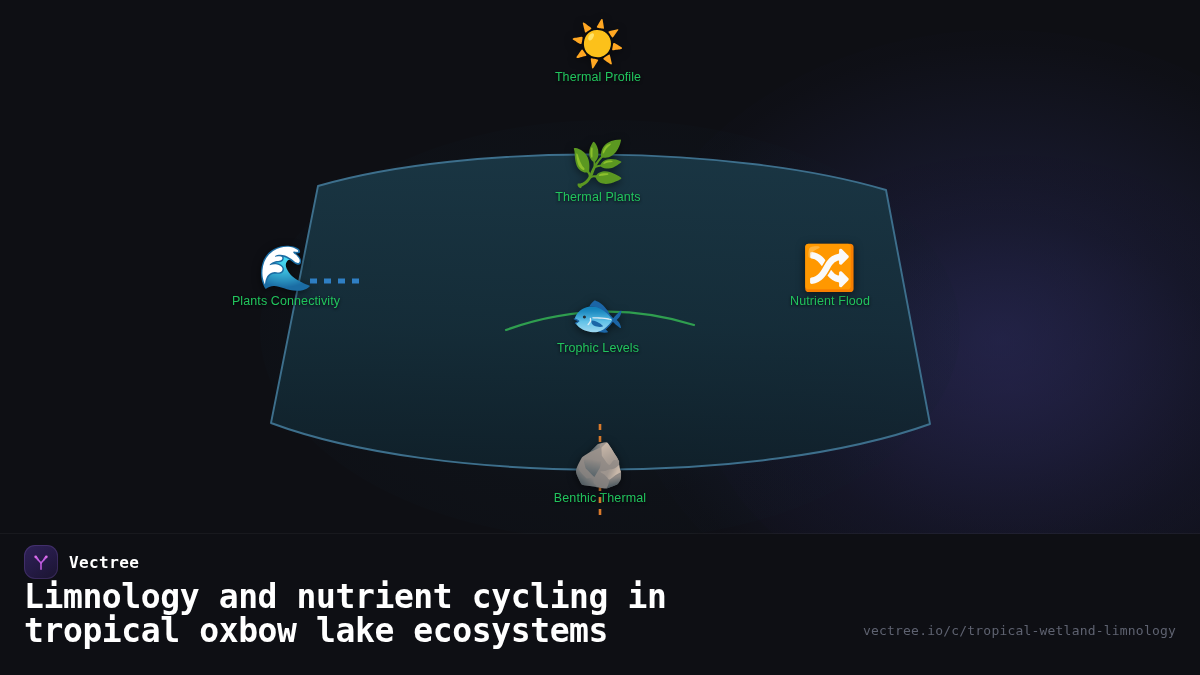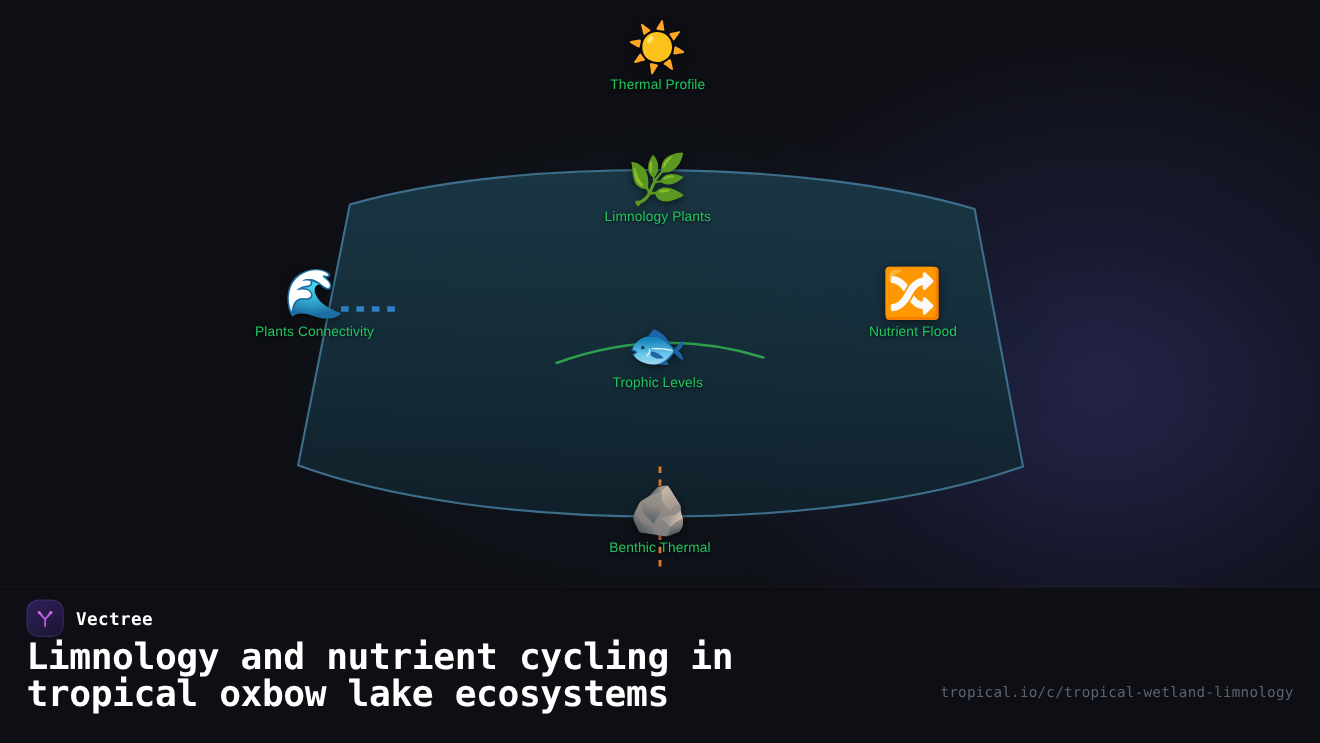--- a/index.html
+++ b/index.html
@@ -149,21 +149,21 @@
     <line x1="600" y1="485" x2="600" y2="520" stroke="#d97a2b" stroke-width="2.6" stroke-dasharray="6 6" stroke-linecap="butt"></line>
   </svg>
 
   <div class="node" style="left:598px; top:20px;">
     <span class="node-icon">☀️</span>
     <span class="node-label">Thermal Profile</span>
   </div>
 
   <div class="node" style="left:598px; top:140px;">
     <span class="node-icon">🌿</span>
-    <span class="node-label">Limnology Plants</span>
+    <span class="node-label">Thermal Plants</span>
   </div>
 
   <div class="node" style="left:286px; top:244px;">
     <span class="node-icon">🌊</span>
     <span class="node-label">Plants Connectivity</span>
   </div>
 
   <div class="node" style="left:830px; top:244px;">
     <span class="node-icon">🔀</span>
     <span class="node-label">Nutrient Flood</span>
@@ -194,16 +194,16 @@
             <path d="M9.0 9.6 L7.4 7.0"></path>
             <path d="M15.0 9.6 L16.6 7.0"></path>
           </g>
           <circle cx="6.2" cy="6.4" r="1.5" fill="#d96fe8"></circle>
           <circle cx="17.8" cy="6.4" r="1.5" fill="#d96fe8"></circle>
         </svg>
       </div>
       <span id="brand-name">Vectree</span>
     </div>
 
-    <div id="deck-url">tropical.io/c/tropical-wetland-limnology</div>
+    <div id="deck-url">vectree.io/c/tropical-wetland-limnology</div>
   </div>
 
 </div>
 
 </body></html>

